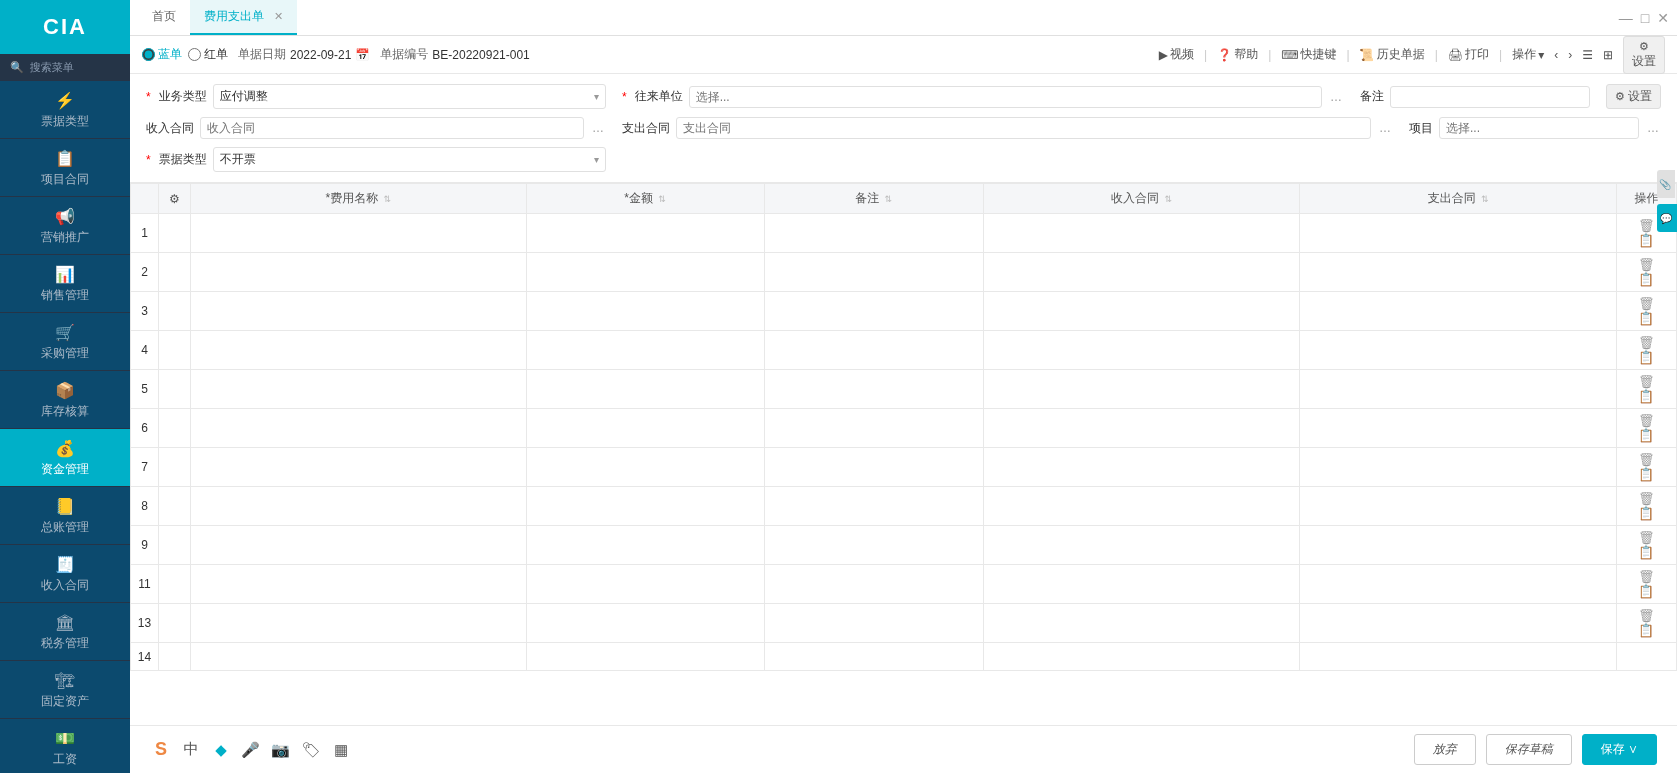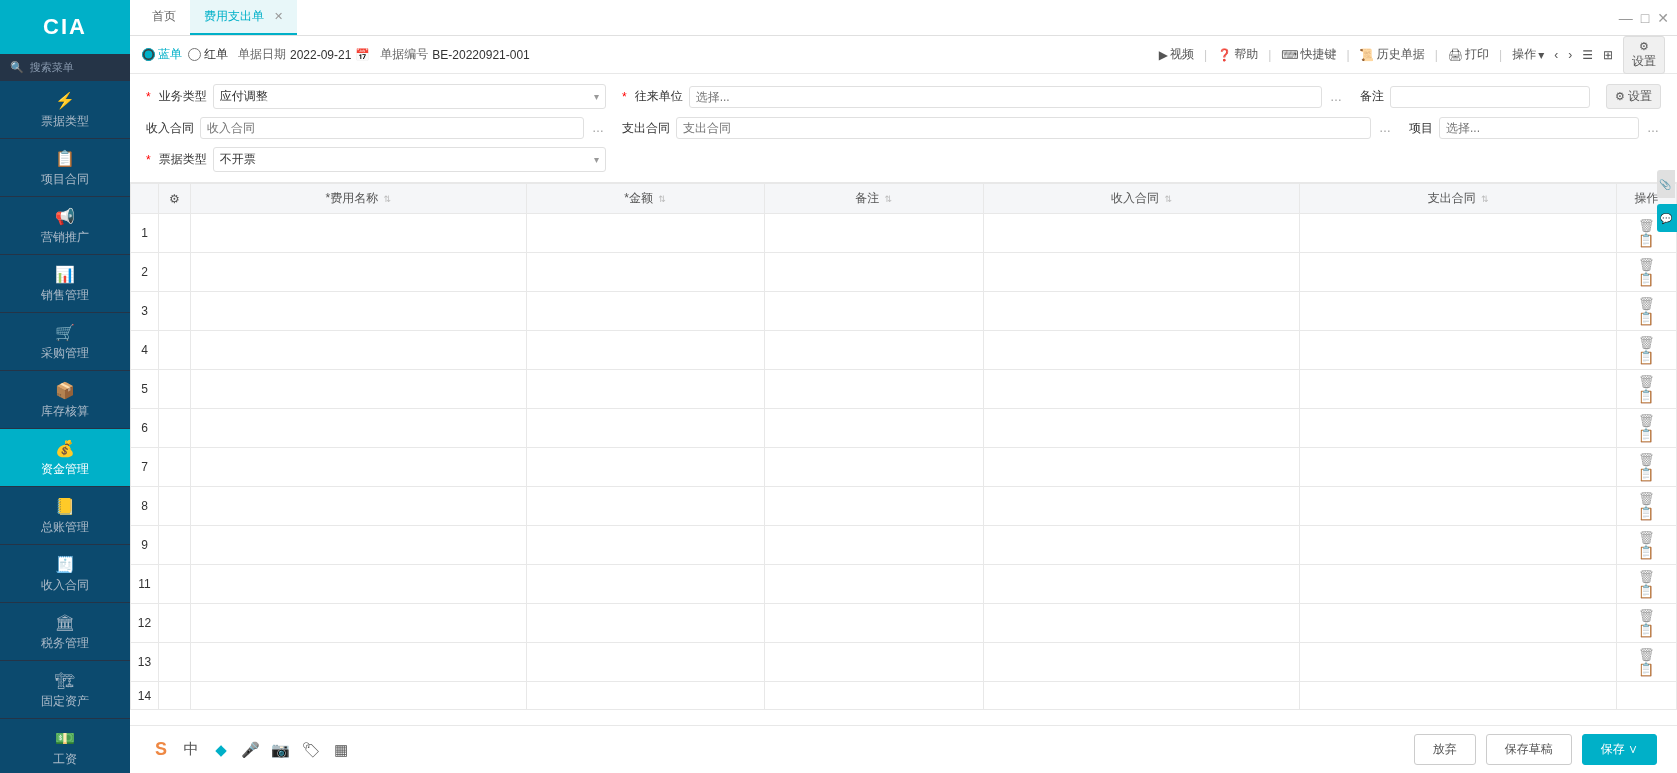--- a/index.html
+++ b/index.html
@@ -61,21 +61,21 @@
     .expense-table td { border: 1px solid #e8e8e8; padding: 4px 6px; height: 28px; color: #333; }
     .row-num { color: #999; text-align: center; width: 28px; }
     .col-ops { width: 60px; text-align: center; }
     .op-btn { background: none; border: none; cursor: pointer; color: #999; font-size: 13px; padding: 0 3px; }
     .col-gear { width: 32px; text-align: center; color: #999; cursor: pointer; }
 
     
     .footer-bar { background: #fff; border-top: 1px solid #e8e8e8; display: flex; align-items: center; justify-content: flex-end; padding: 8px 20px; gap: 10px; flex-shrink: 0; }
     .btn { padding: 6px 18px; border-radius: 3px; cursor: pointer; font-size: 12px; border: 1px solid #ddd; background: #fff; color: #333; }
     .btn-primary { background: #00b0c8; color: #fff; border-color: #00b0c8; }
-    .btn-secondary { background: #fff; color: #555; border: 1px solid #ccc; }
+    .btn-secondary { background: #fff; color: #555; border: 1px solid #ccc; font-style: italic; }
 
     .footer-icons { margin-right: auto; display: flex; align-items: center; gap: 8px; }
     .footer-icon { width: 22px; height: 22px; display: inline-flex; align-items: center; justify-content: center; cursor: pointer; color: #555; font-size: 15px; }
 
     
     .right-float { position: fixed; right: 0; top: 200px; display: flex; flex-direction: column; gap: 2px; z-index: 100; }
   </style>
 </head>
 <body>
 
@@ -402,33 +402,20 @@
       <td></td>
       <td></td>
       <td></td>
       <td></td>
       <td class="col-ops">
         <button class="op-btn" title="删除">🗑</button>
         <button class="op-btn" title="复制">📋</button>
       </td>
     </tr>
           <tr>
-      <td class="row-num">12</td>
-      <td></td>
-      <td></td>
-      <td></td>
-      <td></td>
-      <td></td>
-      <td></td>
-      <td class="col-ops">
-        <button class="op-btn" title="删除">🗑</button>
-        <button class="op-btn" title="复制">📋</button>
-      </td>
-    </tr>
-          <tr>
       <td class="row-num">13</td>
       <td></td>
       <td></td>
       <td></td>
       <td></td>
       <td></td>
       <td></td>
       <td class="col-ops">
         <button class="op-btn" title="删除">🗑</button>
         <button class="op-btn" title="复制">📋</button>

